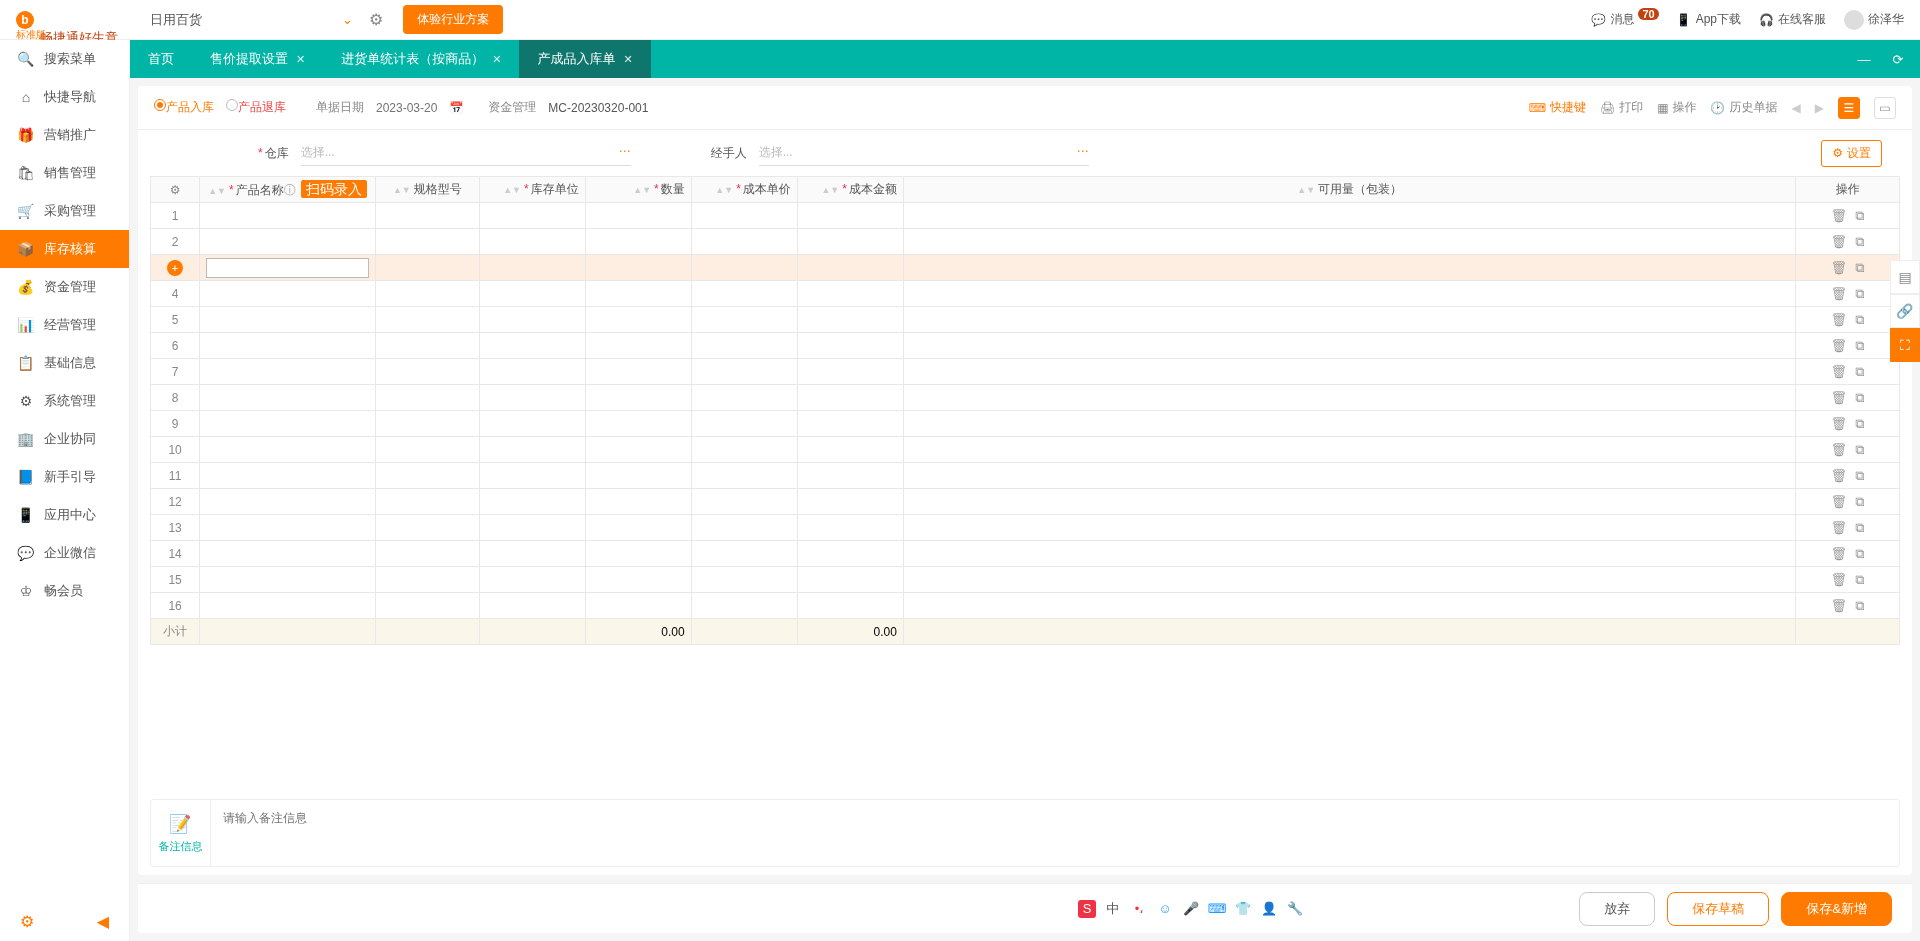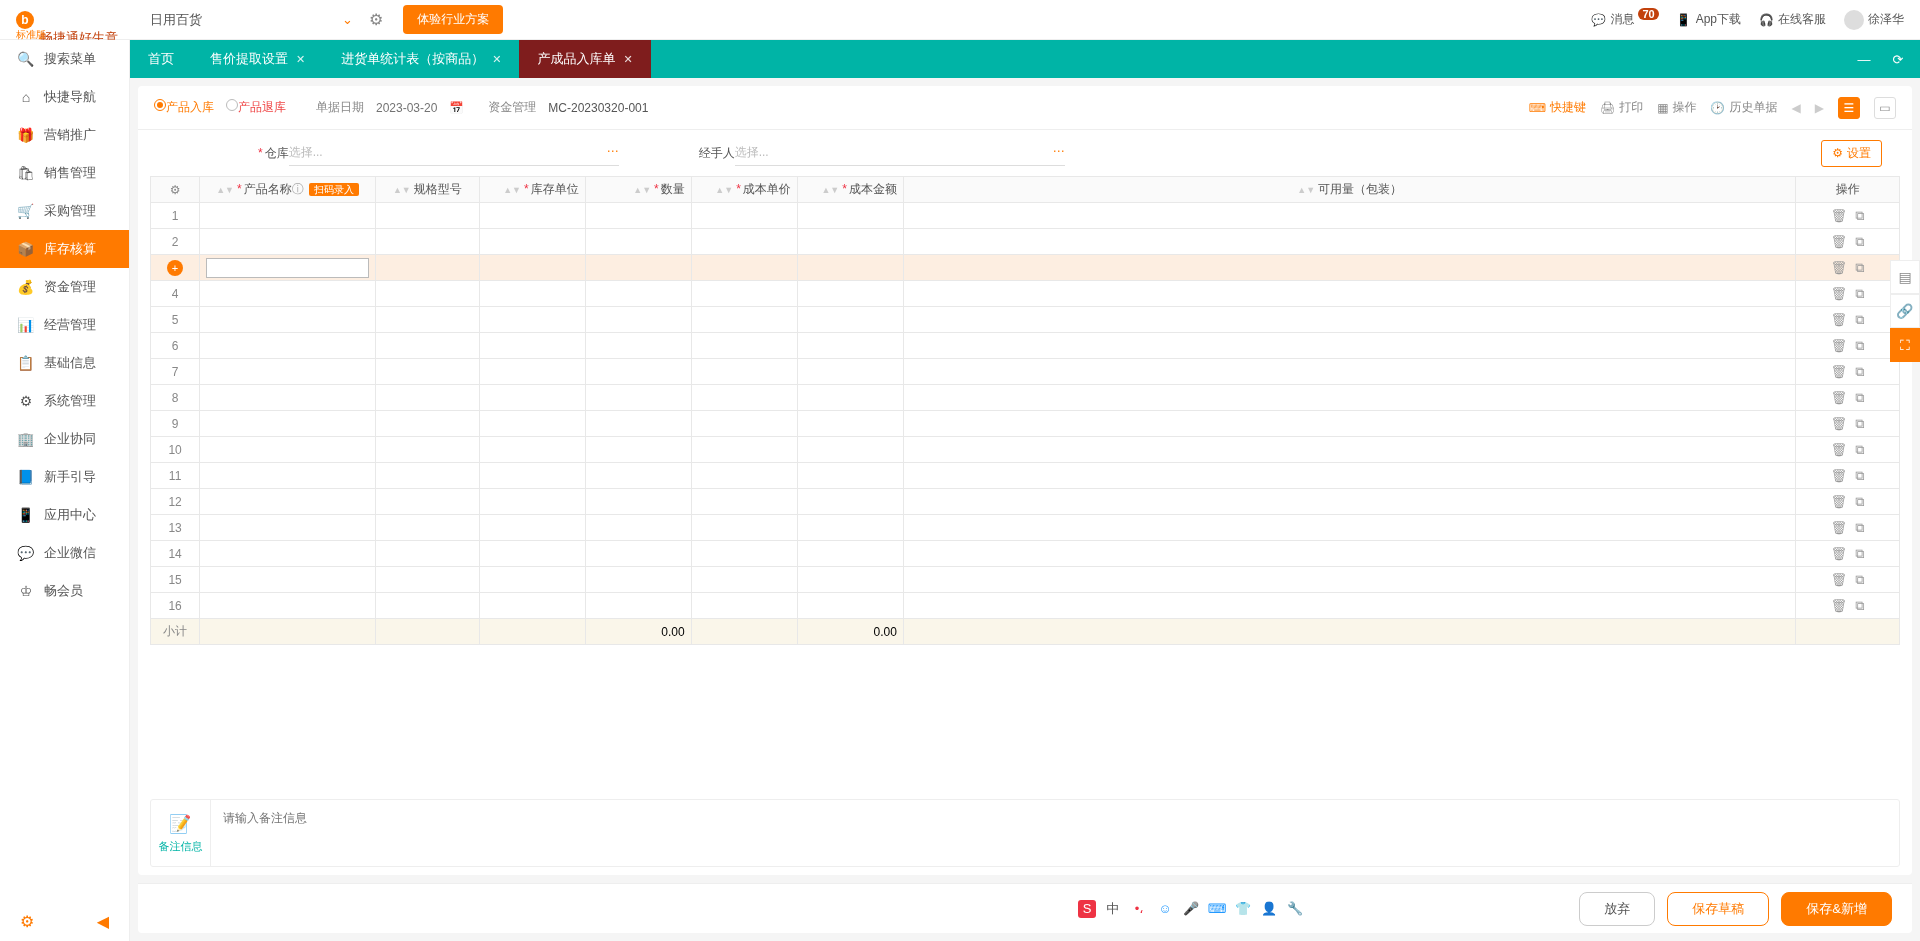--- a/index.html
+++ b/index.html
@@ -22,42 +22,42 @@
 .main-wrap { display: flex; height: calc(100% - 40px); }
 .sidebar { width: 130px; background: #fff; border-right: 1px solid #eee; display: flex; flex-direction: column; }
 .sb-item { display: flex; align-items: center; gap: 10px; padding: 10px 18px; font-size: 13px; color: #555; cursor: pointer; }
 .sb-item.active { background: #ff7a00; color: #fff; }
 .sb-icon { width: 16px; height: 16px; display: inline-flex; align-items: center; justify-content: center; font-size: 14px; }
 .sb-bottom { margin-top: auto; display: flex; justify-content: space-between; padding: 10px 20px; color: #ff7a00; }
 
 .content { flex: 1; display: flex; flex-direction: column; }
 .tabs { height: 38px; background: #00b4a6; display: flex; align-items: center; color: #fff; font-size: 13px; }
 .tab { padding: 12px 18px; height: 100%; display: flex; align-items: center; gap: 8px; cursor: pointer; }
-.tab.active { background: #7f1d1d; }
+.tab.active { background: #0f766e; }
 .tab-close { font-size: 11px; opacity: 0.85; }
 .tabs-right { margin-left: auto; display: flex; align-items: center; gap: 10px; padding-right: 10px; }
 .tab-act-btn { width: 24px; height: 24px; display: flex; align-items: center; justify-content: center; cursor: pointer; }
 
 .panel { flex: 1; background: #fff; margin: 8px; border-radius: 4px; display: flex; flex-direction: column; overflow: hidden; }
 .toolbar { height: 44px; border-bottom: 1px solid #eee; display: flex; align-items: center; padding: 0 16px; font-size: 12px; color: #555; gap: 12px; }
 .radio { display: inline-flex; align-items: flex-start; }
 .radio-dot { width: 12px; height: 12px; border: 1px solid #ff7a00; border-radius: 50%; display: inline-flex; align-items: center; justify-content: center; }
 .radio-dot.on::after { content: ""; width: 6px; height: 6px; background: #ff7a00; border-radius: 50%; }
 .radio-dot.off { border-color: #bbb; }
 .tb-label { color: #888; }
 .tb-date { color: #737373; }
 .tb-right { margin-left: auto; display: flex; align-items: center; gap: 14px; }
 .tb-link { color: #888; display: inline-flex; align-items: center; gap: 4px; cursor: pointer; }
 .tb-link.orange { color: #ff7a00; }
 .view-btn { width: 22px; height: 22px; border: 1px solid #ddd; border-radius: 3px; display: inline-flex; align-items: center; justify-content: center; font-size: 12px; color: #888; cursor: pointer; }
 .view-btn.active { background: #ff7a00; border-color: #ff7a00; color: #fff; }
 .nav-arrow { color: #ccc; cursor: pointer; }
 
 .form-row { height: 46px; display: flex; align-items: center; padding: 0 30px 0 120px; gap: 20px; font-size: 12px; }
-.fr-group { display: flex; align-items: center; gap: 0; }
+.fr-group { display: flex; align-items: center; gap: 12px; }
 .fr-label { color: #555; }
 .req { color: #e34; margin-right: 2px; }
 .fr-select { border: none; border-bottom: 1px solid #ddd; width: 330px; color: #bbb; padding: 4px 0; position: relative; }
 .fr-ellipsis { position: absolute; right: 0; color: #ff7a00; }
 .fr-select2 { width: 330px; }
 .settings-btn { margin-left: auto; border: 1px solid #ff7a00; color: #ff7a00; background: #fff; padding: 4px 10px; border-radius: 3px; font-size: 12px; cursor: pointer; display: inline-flex; align-items: center; gap: 4px; }
 
 .table-wrap { flex: 1; overflow: auto; padding: 0 12px; }
 table { border-collapse: collapse; width: 100%; font-size: 12px; }
 th, td { border: 1px solid #e8e8e8; height: 26px; padding: 0 6px; }
@@ -65,21 +65,21 @@
 .th-sort { color: #ccc; font-size: 9px; margin-right: 3px; display: inline-flex; flex-direction: column; line-height: 5px; }
 .col-no { width: 38px; text-align: center; color: #888; }
 .col-name { width: 136px; }
 .col-model { width: 80px; }
 .col-unit { width: 82px; text-align: right; }
 .col-qty { width: 82px; text-align: right; }
 .col-price { width: 82px; text-align: right; }
 .col-amt { width: 82px; text-align: right; }
 .col-avail { width: 690px; }
 .col-action { width: 80px; text-align: center; }
-.scan-badge { background: #ff7a00; color: #fff; font-size: 10px; padding: 1px 5px; border-radius: 2px; margin-left: 2px; }
+.scan-badge { background: #ff7a00; color: #fff; font-size: 14px; padding: 1px 5px; border-radius: 2px; margin-left: 2px; }
 .row-active td { background: #fdeee1; }
 .row-active .col-no { background: #fdeee1; }
 .add-btn { width: 16px; height: 16px; background: #ff7a00; color: #fff; border-radius: 50%; display: inline-flex; align-items: center; justify-content: center; font-size: 11px; }
 .cell-input { width: 100%; height: 20px; border: 1px solid #bbb; background: #fff; }
 .op-icon { color: #999; cursor: pointer; margin: 0 4px; font-size: 13px; }
 .subtotal td { background: #faf6ea; }
 .subtotal .col-no { font-weight: 500; }
 
 .remark-area { margin: 8px 12px; border: 1px solid #eee; border-radius: 3px; display: flex; height: 68px; }
 .remark-tab { width: 60px; border-right: 1px solid #eee; display: flex; flex-direction: column; align-items: center; justify-content: center; gap: 4px; color: #00b4a6; font-size: 11px; }

